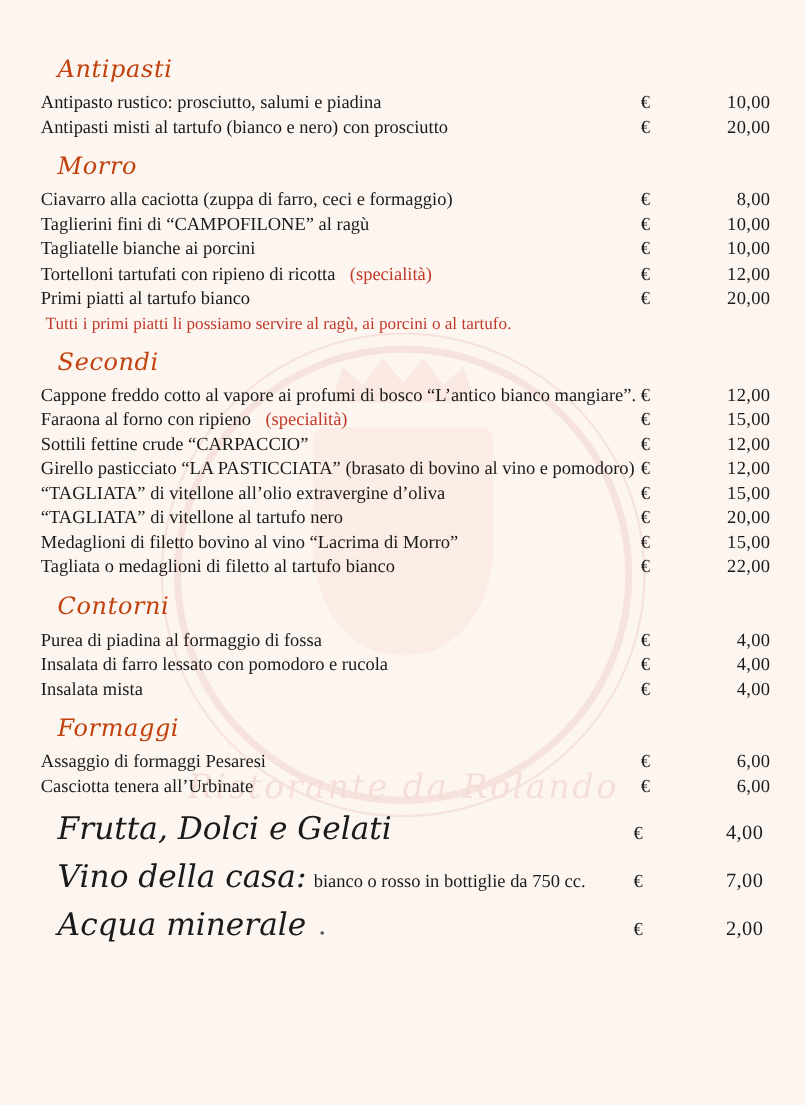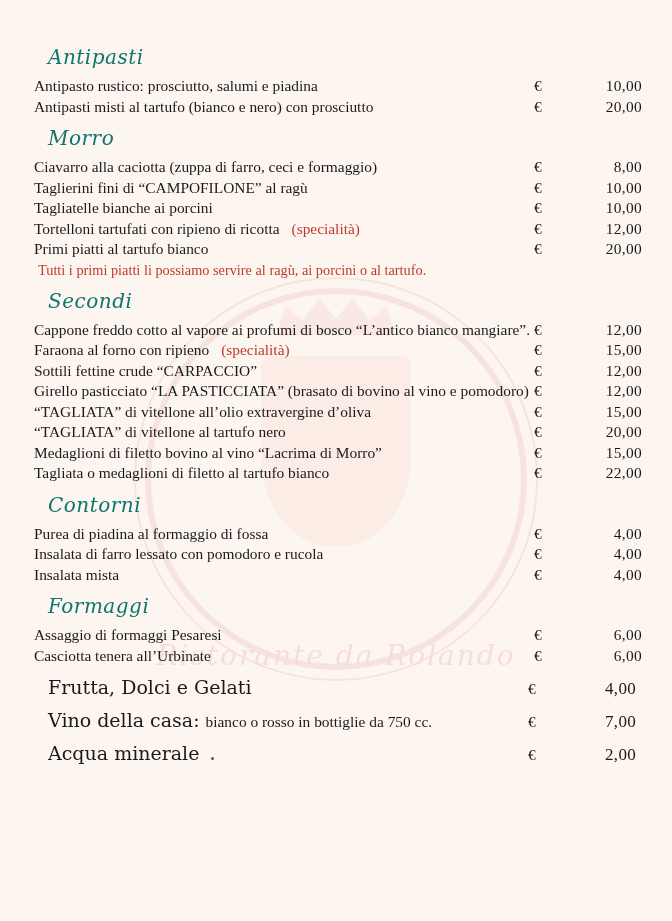--- a/index.html
+++ b/index.html
@@ -82,21 +82,21 @@
     box-sizing: border-box;
     width: 672px;
   }
 
   .section { margin-bottom: 2px; }
 
   .section-title {
     font-family: "DejaVu Serif", serif;
     font-style: italic;
     font-size: 20px;
-    color: #0f766e;
+    color: #c2410c;
     letter-spacing: .5px;
     margin: 9px 0 7px 14px;
   }
 
   table.items {
     border-collapse: collapse;
     width: 100%;
     table-layout: fixed;
   }
   table.items td {
@@ -133,21 +133,22 @@
   }
 
   
   .footer-row {
     display: flex;
     align-items: baseline;
     margin: 10px 0 0 14px;
   }
   .footer-title {
     font-family: "DejaVu Serif", serif;
-    font-size: 19px;
+    font-style: italic;
+    font-size: 26px;
     white-space: nowrap;
   }
   .footer-desc {
     font-size: 15.4px;
     margin-left: 6px;
     flex: 0 1 auto;
   }
   .footer-spacer { flex: 1 1 auto; }
   .footer-cur {
     width: 34px;

